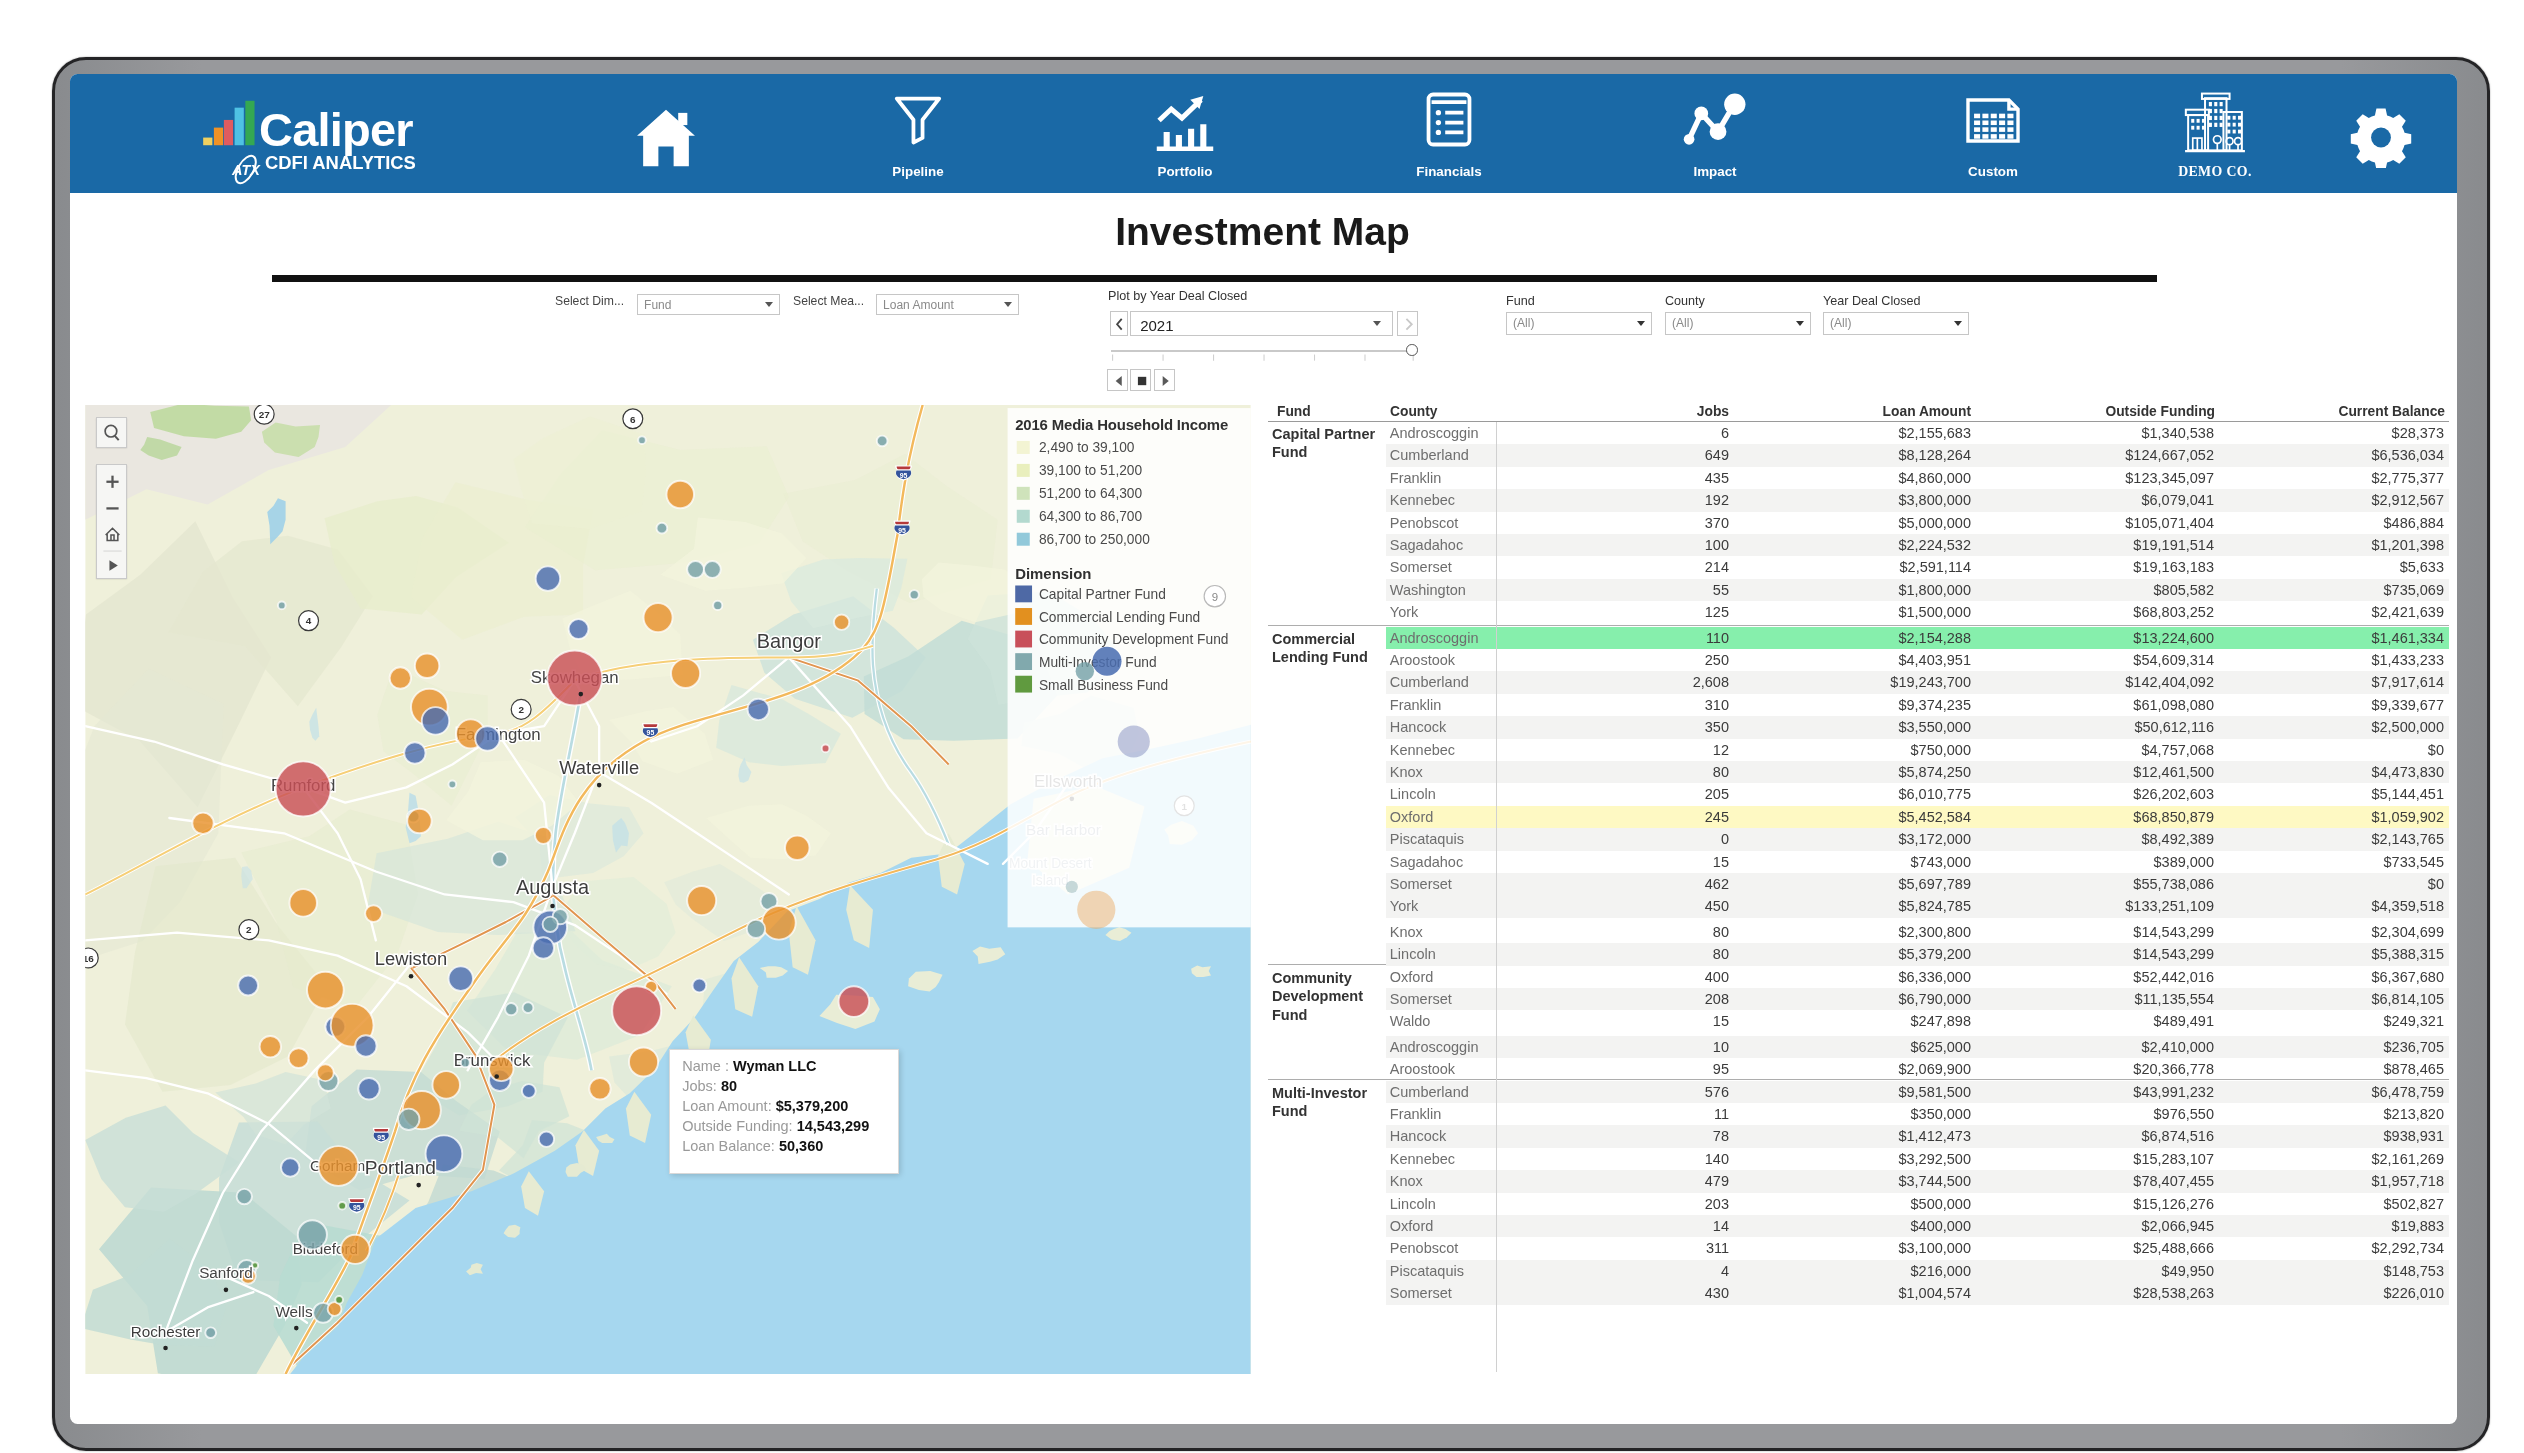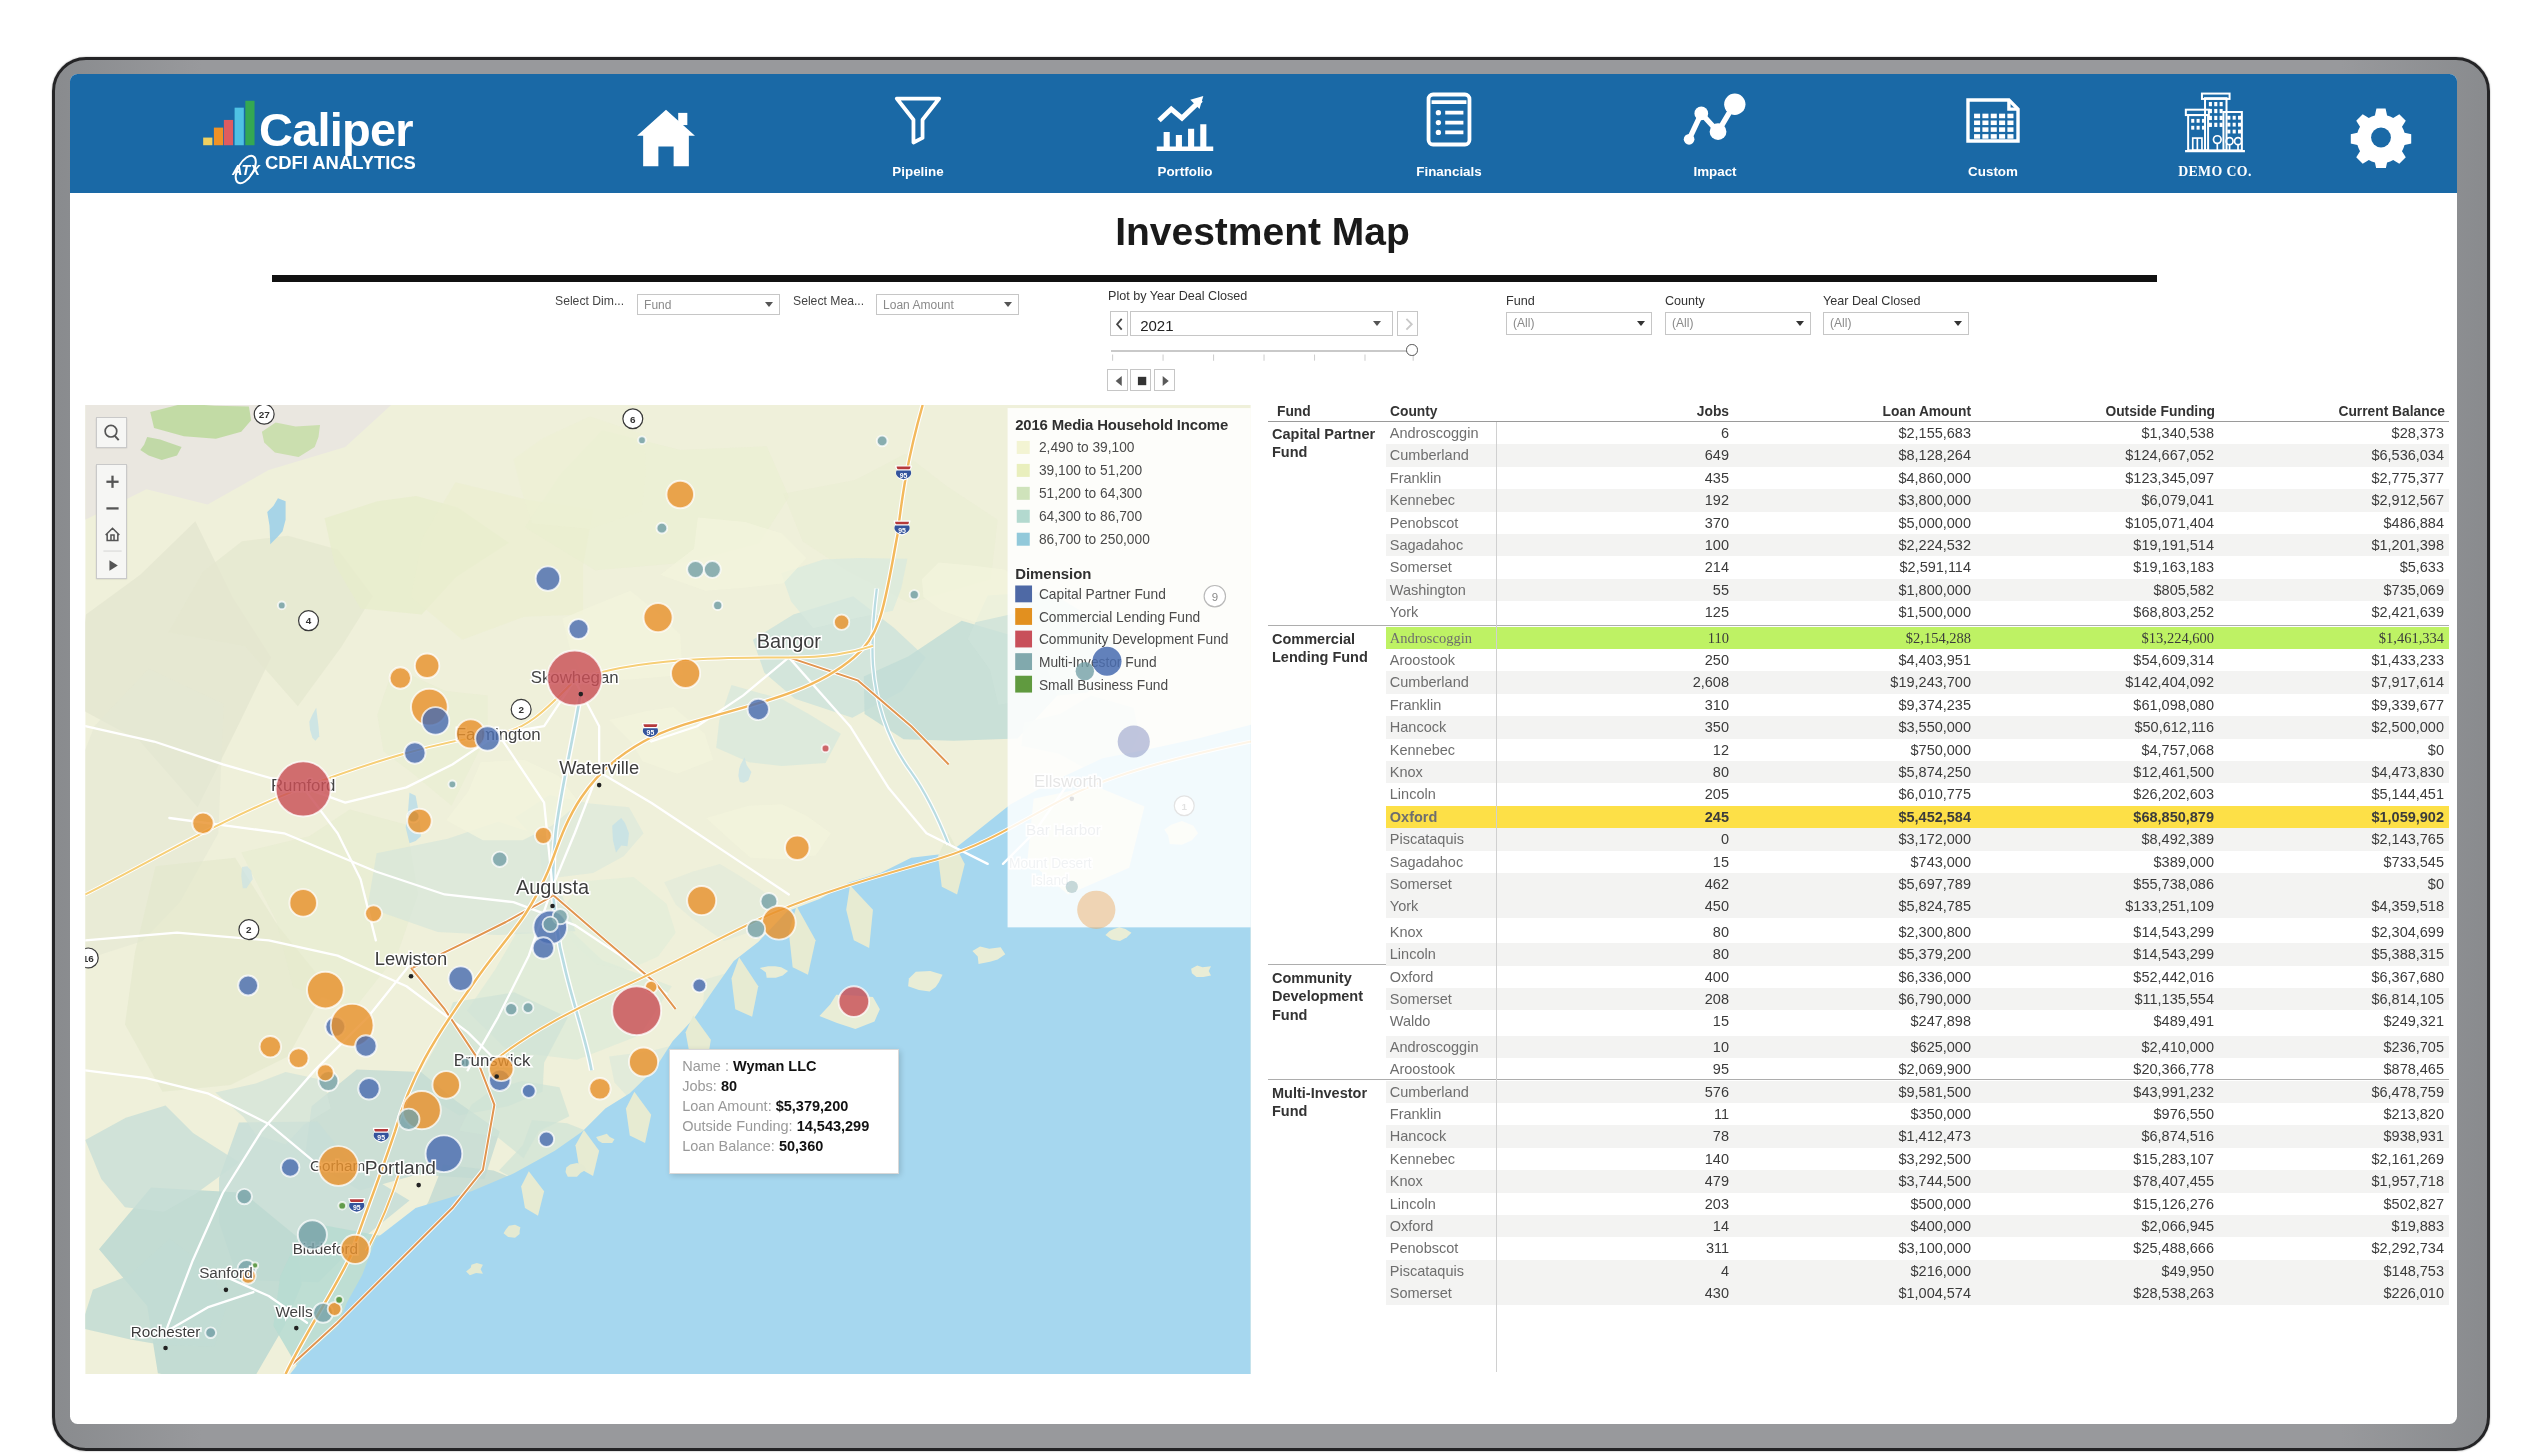--- a/index.html
+++ b/index.html
@@ -587,29 +587,29 @@
       <div class="tr"><span class="c0">Androscoggin</span><span class="cn c1">6</span><span class="cn c2">$2,155,683</span><span class="cn c3">$1,340,538</span><span class="cn c4">$28,373</span></div>
       <div class="tr" style="background:#f3f3f2;"><span class="c0">Cumberland</span><span class="cn c1">649</span><span class="cn c2">$8,128,264</span><span class="cn c3">$124,667,052</span><span class="cn c4">$6,536,034</span></div>
       <div class="tr"><span class="c0">Franklin</span><span class="cn c1">435</span><span class="cn c2">$4,860,000</span><span class="cn c3">$123,345,097</span><span class="cn c4">$2,775,377</span></div>
       <div class="tr" style="background:#f3f3f2;"><span class="c0">Kennebec</span><span class="cn c1">192</span><span class="cn c2">$3,800,000</span><span class="cn c3">$6,079,041</span><span class="cn c4">$2,912,567</span></div>
       <div class="tr"><span class="c0">Penobscot</span><span class="cn c1">370</span><span class="cn c2">$5,000,000</span><span class="cn c3">$105,071,404</span><span class="cn c4">$486,884</span></div>
       <div class="tr" style="background:#f3f3f2;"><span class="c0">Sagadahoc</span><span class="cn c1">100</span><span class="cn c2">$2,224,532</span><span class="cn c3">$19,191,514</span><span class="cn c4">$1,201,398</span></div>
       <div class="tr"><span class="c0">Somerset</span><span class="cn c1">214</span><span class="cn c2">$2,591,114</span><span class="cn c3">$19,163,183</span><span class="cn c4">$5,633</span></div>
       <div class="tr" style="background:#f3f3f2;"><span class="c0">Washington</span><span class="cn c1">55</span><span class="cn c2">$1,800,000</span><span class="cn c3">$805,582</span><span class="cn c4">$735,069</span></div>
       <div class="tr"><span class="c0">York</span><span class="cn c1">125</span><span class="cn c2">$1,500,000</span><span class="cn c3">$68,803,252</span><span class="cn c4">$2,421,639</span></div>
       <div class="gsep"></div>
-      <div class="tr" style="background:#bef264;font-family:Liberation Serif, serif;"><span class="c0">Androscoggin</span><span class="cn c1">110</span><span class="cn c2">$2,154,288</span><span class="cn c3">$13,224,600</span><span class="cn c4">$1,461,334</span></div>
+      <div class="tr" style="background:#86efac;"><span class="c0">Androscoggin</span><span class="cn c1">110</span><span class="cn c2">$2,154,288</span><span class="cn c3">$13,224,600</span><span class="cn c4">$1,461,334</span></div>
       <div class="tr"><span class="c0">Aroostook</span><span class="cn c1">250</span><span class="cn c2">$4,403,951</span><span class="cn c3">$54,609,314</span><span class="cn c4">$1,433,233</span></div>
       <div class="tr" style="background:#f3f3f2;"><span class="c0">Cumberland</span><span class="cn c1">2,608</span><span class="cn c2">$19,243,700</span><span class="cn c3">$142,404,092</span><span class="cn c4">$7,917,614</span></div>
       <div class="tr"><span class="c0">Franklin</span><span class="cn c1">310</span><span class="cn c2">$9,374,235</span><span class="cn c3">$61,098,080</span><span class="cn c4">$9,339,677</span></div>
       <div class="tr" style="background:#f3f3f2;"><span class="c0">Hancock</span><span class="cn c1">350</span><span class="cn c2">$3,550,000</span><span class="cn c3">$50,612,116</span><span class="cn c4">$2,500,000</span></div>
       <div class="tr"><span class="c0">Kennebec</span><span class="cn c1">12</span><span class="cn c2">$750,000</span><span class="cn c3">$4,757,068</span><span class="cn c4">$0</span></div>
       <div class="tr" style="background:#f3f3f2;"><span class="c0">Knox</span><span class="cn c1">80</span><span class="cn c2">$5,874,250</span><span class="cn c3">$12,461,500</span><span class="cn c4">$4,473,830</span></div>
       <div class="tr"><span class="c0">Lincoln</span><span class="cn c1">205</span><span class="cn c2">$6,010,775</span><span class="cn c3">$26,202,603</span><span class="cn c4">$5,144,451</span></div>
-      <div class="tr" style="background:#fde047;font-weight:bold;"><span class="c0">Oxford</span><span class="cn c1">245</span><span class="cn c2">$5,452,584</span><span class="cn c3">$68,850,879</span><span class="cn c4">$1,059,902</span></div>
+      <div class="tr" style="background:#fef9c3;"><span class="c0">Oxford</span><span class="cn c1">245</span><span class="cn c2">$5,452,584</span><span class="cn c3">$68,850,879</span><span class="cn c4">$1,059,902</span></div>
       <div class="tr" style="background:#f3f3f2;"><span class="c0">Piscataquis</span><span class="cn c1">0</span><span class="cn c2">$3,172,000</span><span class="cn c3">$8,492,389</span><span class="cn c4">$2,143,765</span></div>
       <div class="tr"><span class="c0">Sagadahoc</span><span class="cn c1">15</span><span class="cn c2">$743,000</span><span class="cn c3">$389,000</span><span class="cn c4">$733,545</span></div>
       <div class="tr" style="background:#f3f3f2;"><span class="c0">Somerset</span><span class="cn c1">462</span><span class="cn c2">$5,697,789</span><span class="cn c3">$55,738,086</span><span class="cn c4">$0</span></div>
       <div class="tr" style="background:#f3f3f2;"><span class="c0">York</span><span class="cn c1">450</span><span class="cn c2">$5,824,785</span><span class="cn c3">$133,251,109</span><span class="cn c4">$4,359,518</span></div>
       <div class="gsep"></div>
       <div class="tr"><span class="c0">Knox</span><span class="cn c1">80</span><span class="cn c2">$2,300,800</span><span class="cn c3">$14,543,299</span><span class="cn c4">$2,304,699</span></div>
       <div class="tr" style="background:#f3f3f2;"><span class="c0">Lincoln</span><span class="cn c1">80</span><span class="cn c2">$5,379,200</span><span class="cn c3">$14,543,299</span><span class="cn c4">$5,388,315</span></div>
       <div class="tr"><span class="c0">Oxford</span><span class="cn c1">400</span><span class="cn c2">$6,336,000</span><span class="cn c3">$52,442,016</span><span class="cn c4">$6,367,680</span></div>
       <div class="tr" style="background:#f3f3f2;"><span class="c0">Somerset</span><span class="cn c1">208</span><span class="cn c2">$6,790,000</span><span class="cn c3">$11,135,554</span><span class="cn c4">$6,814,105</span></div>
       <div class="tr"><span class="c0">Waldo</span><span class="cn c1">15</span><span class="cn c2">$247,898</span><span class="cn c3">$489,491</span><span class="cn c4">$249,321</span></div>

